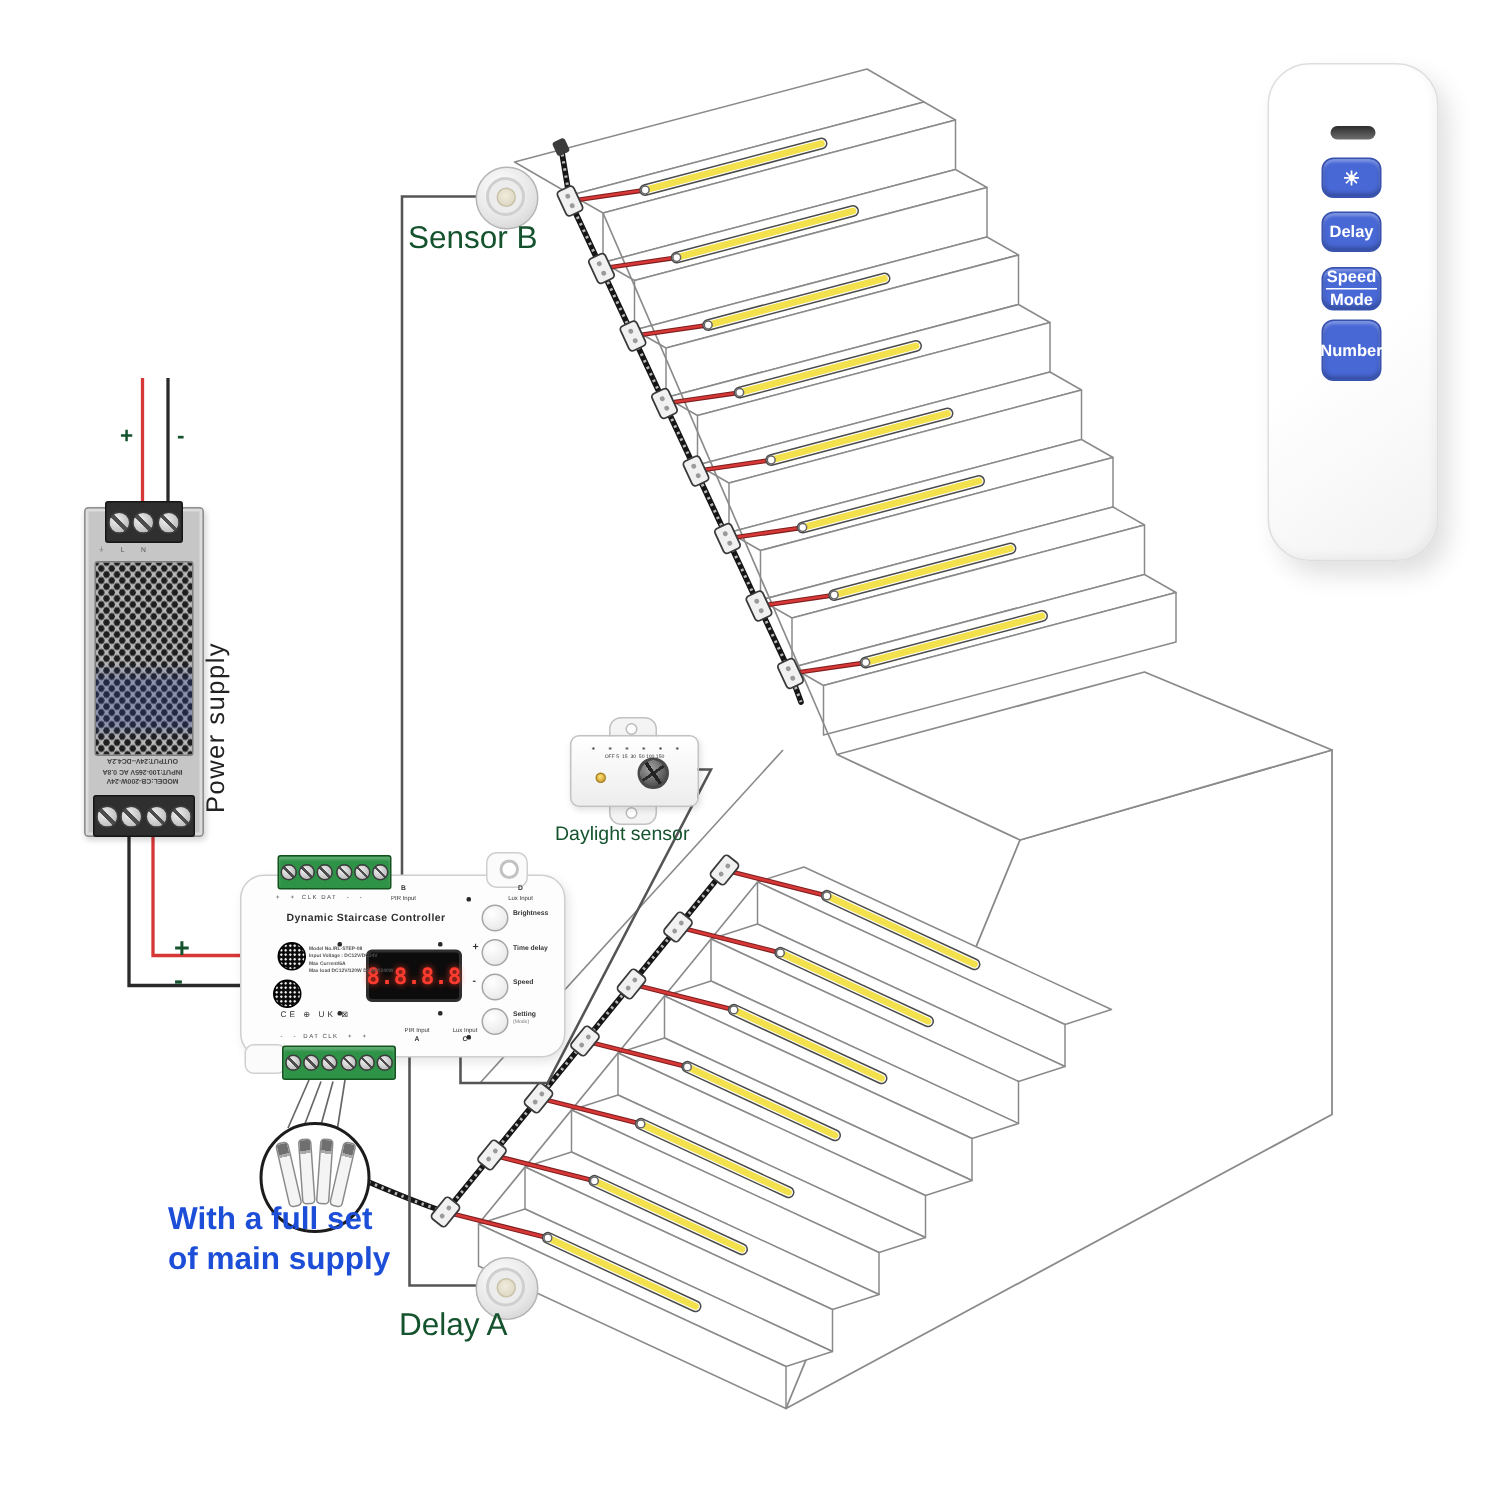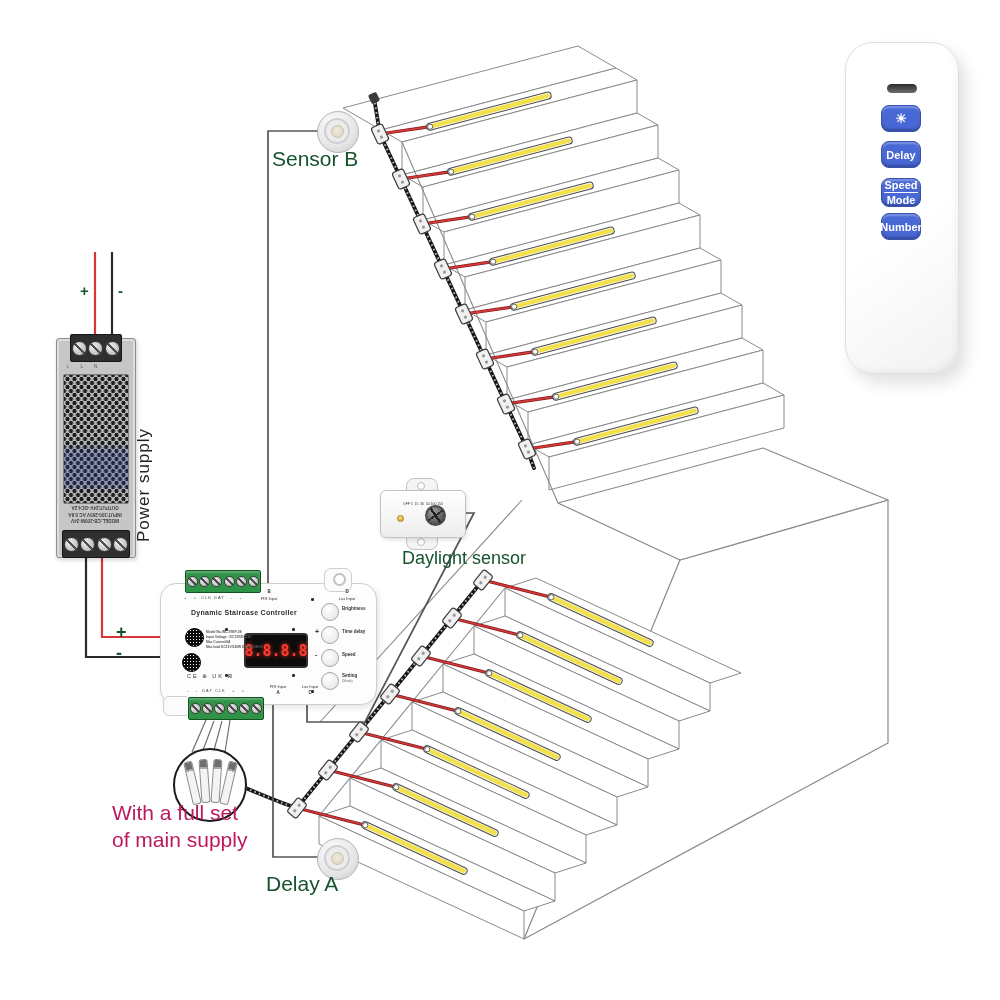--- a/index.html
+++ b/index.html
@@ -102,38 +102,38 @@
   .dls-dots{position:absolute;left:7px;top:6px;width:70px;height:4px;
     background-image:radial-gradient(#333 1px,transparent 1.3px);background-size:11.2px 4px;background-position:2px 0;}
   .dls-scale{position:absolute;left:4px;top:11px;width:76px;text-align:center;font-size:3.4px;color:#333;white-space:pre;}
   .dls-led{position:absolute;left:16px;top:24px;width:7px;height:7px;border-radius:50%;
     border:1px solid #a77f1d;background:radial-gradient(circle at 40% 35%,#ffe27a,#c8951f);box-sizing:border-box;}
   .dls-knob{position:absolute;left:44px;top:14px;width:21px;height:21px;border-radius:50%;border:2px solid #4a4a4a;
     box-sizing:border-box;
     background:linear-gradient(55deg,transparent 45%,#222 45%,#222 55%,transparent 55%),
                linear-gradient(-35deg,transparent 46%,#2a2a2a 46%,#2a2a2a 54%,transparent 54%),
                radial-gradient(circle at 38% 32%,#a3a3a3,#5a5a5a 65%,#3a3a3a);}
-  .dls-name{font-size:18px;margin-left:32px;}
+  .dls-name{font-size:13px;}
 
   
   .remote{left:845px;top:42px;width:112px;height:330px;border-radius:28px;border:1px solid #dedede;
     background:linear-gradient(145deg,#ffffff 55%,#f2f2f2);
     box-shadow:7px 9px 16px rgba(0,0,0,.12), inset -3px -3px 6px rgba(0,0,0,.04);}
   .led-slot{position:absolute;left:41px;top:41px;width:30px;height:9px;border-radius:5px;
     background:linear-gradient(#2c2c2c,#6e6e6e);}
   .rbtn{position:absolute;left:35px;width:40px;border-radius:8px;background:#4868d6;border:1px solid #3752ae;
     color:#fff;font-size:11px;font-weight:bold;display:flex;flex-direction:column;align-items:center;justify-content:center;
     box-shadow:inset 0 -2px 3px rgba(0,0,0,.28), inset 0 2px 2px rgba(255,255,255,.3);box-sizing:border-box;}
   .rbtn1{top:62px;height:27px;font-size:13px;}
   .rbtn2{top:98px;height:27px;}
   .rbtn3{top:135px;height:29px;}
-  .rbtn4{top:170px;height:27px;}
+  .rbtn4{top:170px;height:41px;}
   .rbtn3 .u{border-bottom:1px solid #fff;padding-bottom:1px;margin-bottom:1px;}
 
-  .caption{left:112px;top:799px;font-size:21px;line-height:1.3;color:#be185d;}
+  .caption{left:112px;top:799px;font-size:21px;line-height:1.3;color:#1d4ed8;font-weight:bold;}
 </style>
 </head>
 <body>
 <div id="stage">
 
 <svg id="diagram" width="1000" height="1000" viewBox="0 0 1000 1000">
       <polygon points="680.0,560.0 888.0,500.0 888.0,743.0 524.0,939.0" fill="#fff" stroke="#8a8a8a" stroke-width="1.2" stroke-linejoin="round"></polygon>
       <polygon points="558.0,503.0 763.0,448.0 888.0,500.0 680.0,560.0" fill="#fff" stroke="#8a8a8a" stroke-width="1.2" stroke-linejoin="round"></polygon>
       <polygon points="381.0,130.0 616.0,68.0 578.0,46.0 343.0,108.0" fill="#fff" stroke="#8a8a8a" stroke-width="1" stroke-linejoin="round"></polygon>
       <polygon points="402.0,142.0 637.0,80.0 616.0,68.0 381.0,130.0" fill="#fff" stroke="#8a8a8a" stroke-width="1" stroke-linejoin="round"></polygon>

